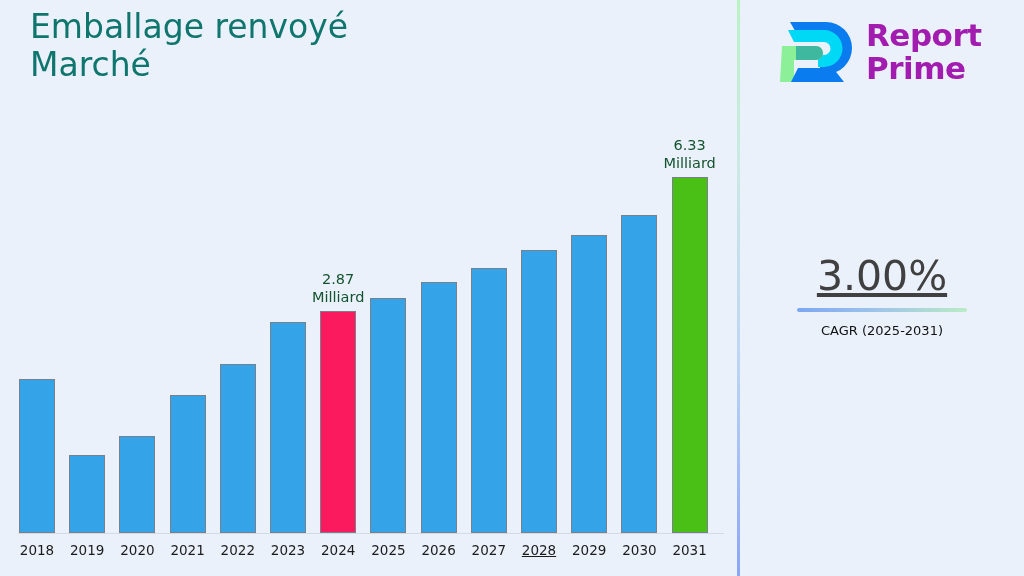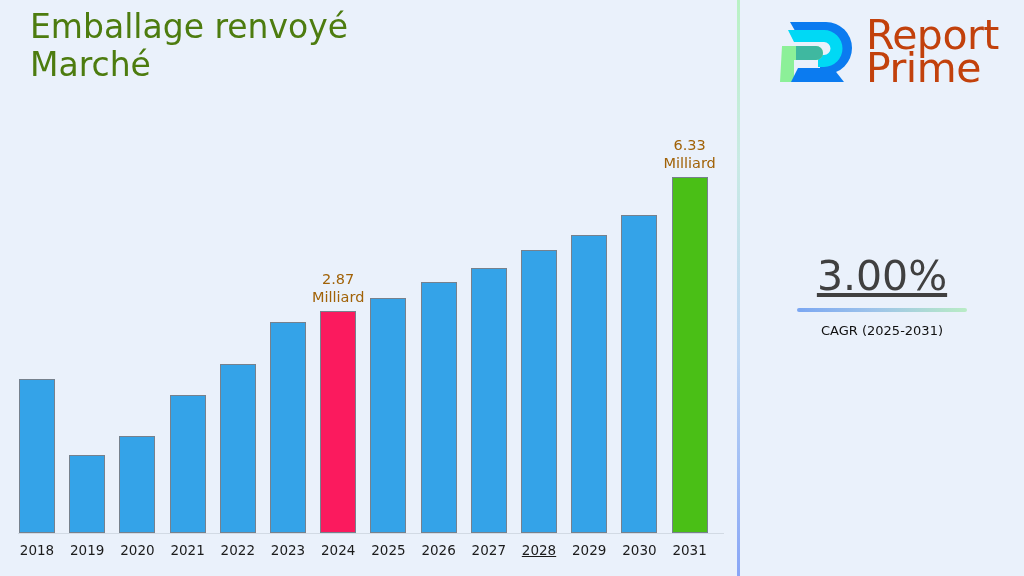--- a/index.html
+++ b/index.html
@@ -30,21 +30,21 @@
     width: 738px;
     height: 576px;
   }
 
   #chart-title {
     position: absolute;
     left: 30px;
     top: 8px;
     font-size: 33px;
     line-height: 38px;
-    color: #4d7c0f;
+    color: #0f766e;
     white-space: pre-line;
     letter-spacing: 0px;
     font-weight: 400;
   }
 
   #plot {
     position: absolute;
     left: 0;
     top: 0;
     width: 738px;
@@ -57,21 +57,21 @@
     border: 1.3px solid #76818d;
     background: #34a3e8;
   }
   .bar.highlight-current { background: #fb1a5e; }
   .bar.highlight-final   { background: #4abf16; }
 
   .bar-value-label {
     position: absolute;
     font-size: 14.5px;
     line-height: 18px;
-    color: #a16207;
+    color: #14532d;
     text-align: center;
     white-space: pre-line;
   }
 
   #axis-line {
     position: absolute;
     left: 18px;
     top: 532.5px;
     width: 706px;
     height: 1.4px;
@@ -111,24 +111,24 @@
     left: 38px;
     top: 12px;
     width: 230px;
     height: 80px;
     display: flex;
     align-items: center;
     gap: 12px;
   }
   #logo-mark { width: 76px; height: 72px; flex: none; }
   #logo-wordmark {
-    font-size: 41px;
+    font-size: 31px;
     line-height: 33px;
-    font-weight: normal;
-    color: #c2410c;
+    font-weight: bold;
+    color: #a21caf;
     white-space: pre-line;
     letter-spacing: -0.5px;
   }
 
   #cagr-block {
     position: absolute;
     left: 0;
     top: 252px;
     width: 284px;
     text-align: center;

